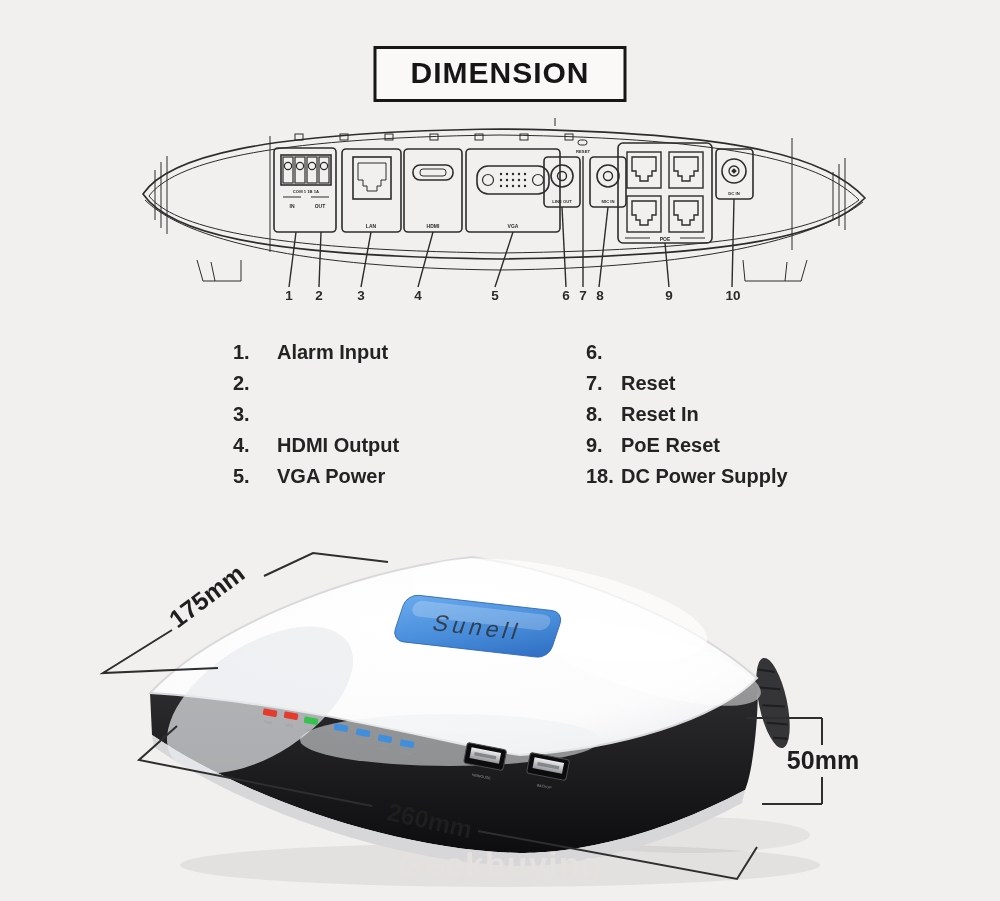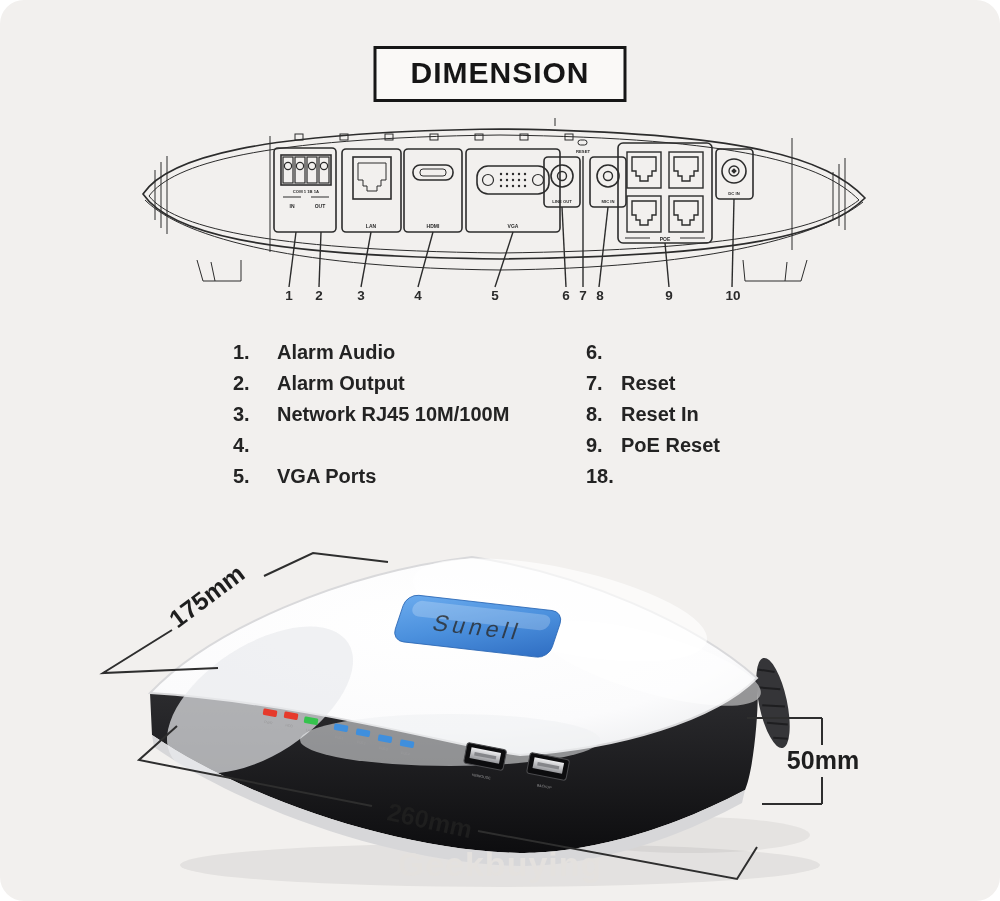--- a/index.html
+++ b/index.html
@@ -1,18 +1,18 @@
 <!DOCTYPE html>
 <html><head>
 <meta charset="utf-8">
 <style>
   html,body{margin:0;padding:0;}
   .page{
     position:relative;width:1000px;height:901px;overflow:hidden;
-    background:#f2f0ee;font-family:"Liberation Sans",sans-serif;border-radius:24px;
+    background:#f2f0ee;font-family:"Liberation Sans",sans-serif;
   }
   .title-box{
     position:absolute;top:46px;left:50%;transform:translateX(-50%);
     border:3px solid #161616;background:#faf9f7;color:#161616;
     padding:7px 34px 9px 34px;font-size:30px;font-weight:700;letter-spacing:1px;
     white-space:nowrap;
   }
   .panel-svg{position:absolute;left:125px;top:110px;}
   .device-svg{position:absolute;left:90px;top:535px;}
   .legend{position:absolute;top:337px;left:0;width:1000px;color:#232323;}
@@ -194,56 +194,56 @@
       <text class="callout" x="475" y="190" text-anchor="middle">8</text>
       <text class="callout" x="544" y="190" text-anchor="middle">9</text>
       <text class="callout" x="608" y="190" text-anchor="middle">10</text>
     </g>
   </svg>
 
   <div class="legend">
     <div class="legend-col left">
       <div class="legend-row">
           <span class="num">1.</span>
-          <span>Alarm Audio</span>
+          <span>Alarm Input</span>
         </div>
       <div class="legend-row">
           <span class="num">2.</span>
-          <span>Alarm Output</span>
         </div>
       <div class="legend-row">
           <span class="num">3.</span>
-          <span>Network RJ45 10M/100M</span>
         </div>
       <div class="legend-row">
           <span class="num">4.</span>
+          <span>HDMI Output</span>
         </div>
       <div class="legend-row">
           <span class="num">5.</span>
-          <span>VGA Ports</span>
+          <span>VGA Power</span>
         </div>
     </div>
     <div class="legend-col right">
       <div class="legend-row">
           <span class="num">6.</span>
         </div>
       <div class="legend-row">
           <span class="num">7.</span>
           <span>Reset</span>
         </div>
       <div class="legend-row">
           <span class="num">8.</span>
           <span>Reset In</span>
         </div>
       <div class="legend-row">
           <span class="num">9.</span>
           <span>PoE Reset</span>
         </div>
       <div class="legend-row">
           <span class="num">18.</span>
+          <span>DC Power Supply</span>
         </div>
     </div>
   </div>
 
   <svg class="device-svg" width="890" height="366" viewBox="0 0 890 366">
     <defs>
       <radialGradient id="topGrad" cx="45%" cy="35%" r="75%">
         <stop offset="0%" stop-color="#ffffff"></stop>
         <stop offset="70%" stop-color="#fbfbfc"></stop>
         <stop offset="100%" stop-color="#ecedef"></stop>

